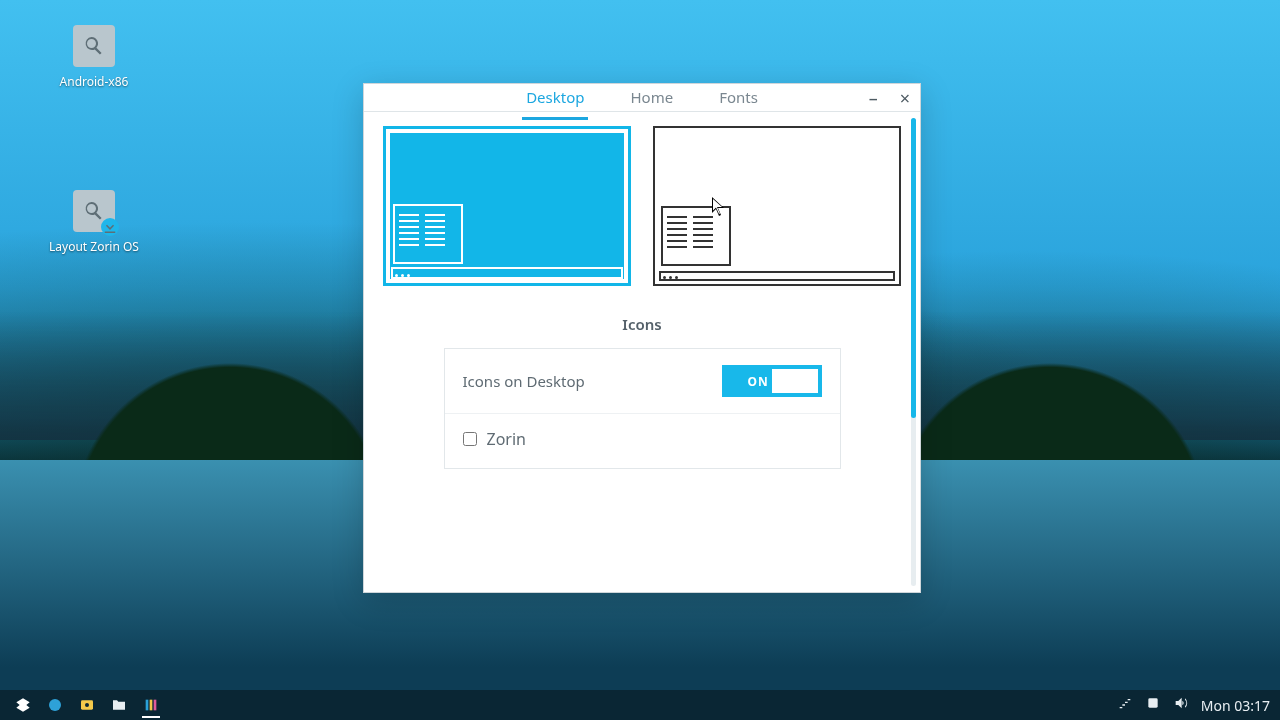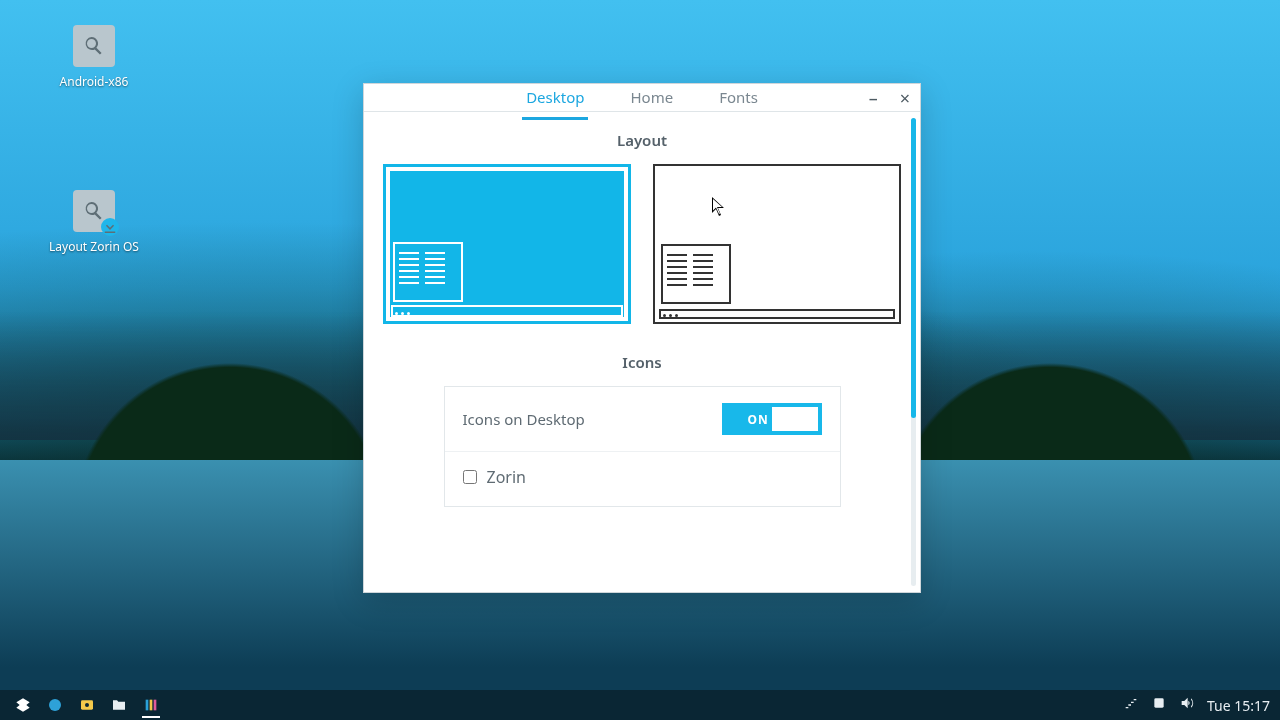--- a/index.html
+++ b/index.html
@@ -168,21 +168,20 @@
       <div class="tab active">Desktop</div>
       <div class="tab">Home</div>
       <div class="tab">Fonts</div>
     </div>
     <div class="win-controls">
       <span class="ctl">–</span>
       <span class="ctl">×</span>
     </div>
   </div>
   <div class="content">
-    <div class="section-label">Layout</div>
     <div class="layouts">
       <div class="layout-tile selected">
         <div class="lt-sky"></div>
         <div class="lt-menu" style="background:#12b6e8;">
           <div class="lt-lines">
             <div class="lt-col">
                 <span></span>
                 <span></span>
                 <span></span>
                 <span></span>
@@ -305,15 +304,15 @@
     <span>
       <svg viewBox="0 0 24 24">
           <rect x="5" y="5" width="14" height="14" rx="2"></rect>
         </svg>
     </span>
     <span>
       <svg viewBox="0 0 24 24">
           <path d="M4 9v6h4l5 5V4L8 9H4zm12 3a4 4 0 00-2-3.5v7A4 4 0 0016 12zm2-7v2a7 7 0 010 10v2a9 9 0 000-14z"></path>
         </svg>
     </span>
-    <span style="font-size:14px;">Tue 15:17</span>
+    <span style="font-size:14px;">Mon 03:17</span>
   </div>
 </div>
 
 </body></html>

